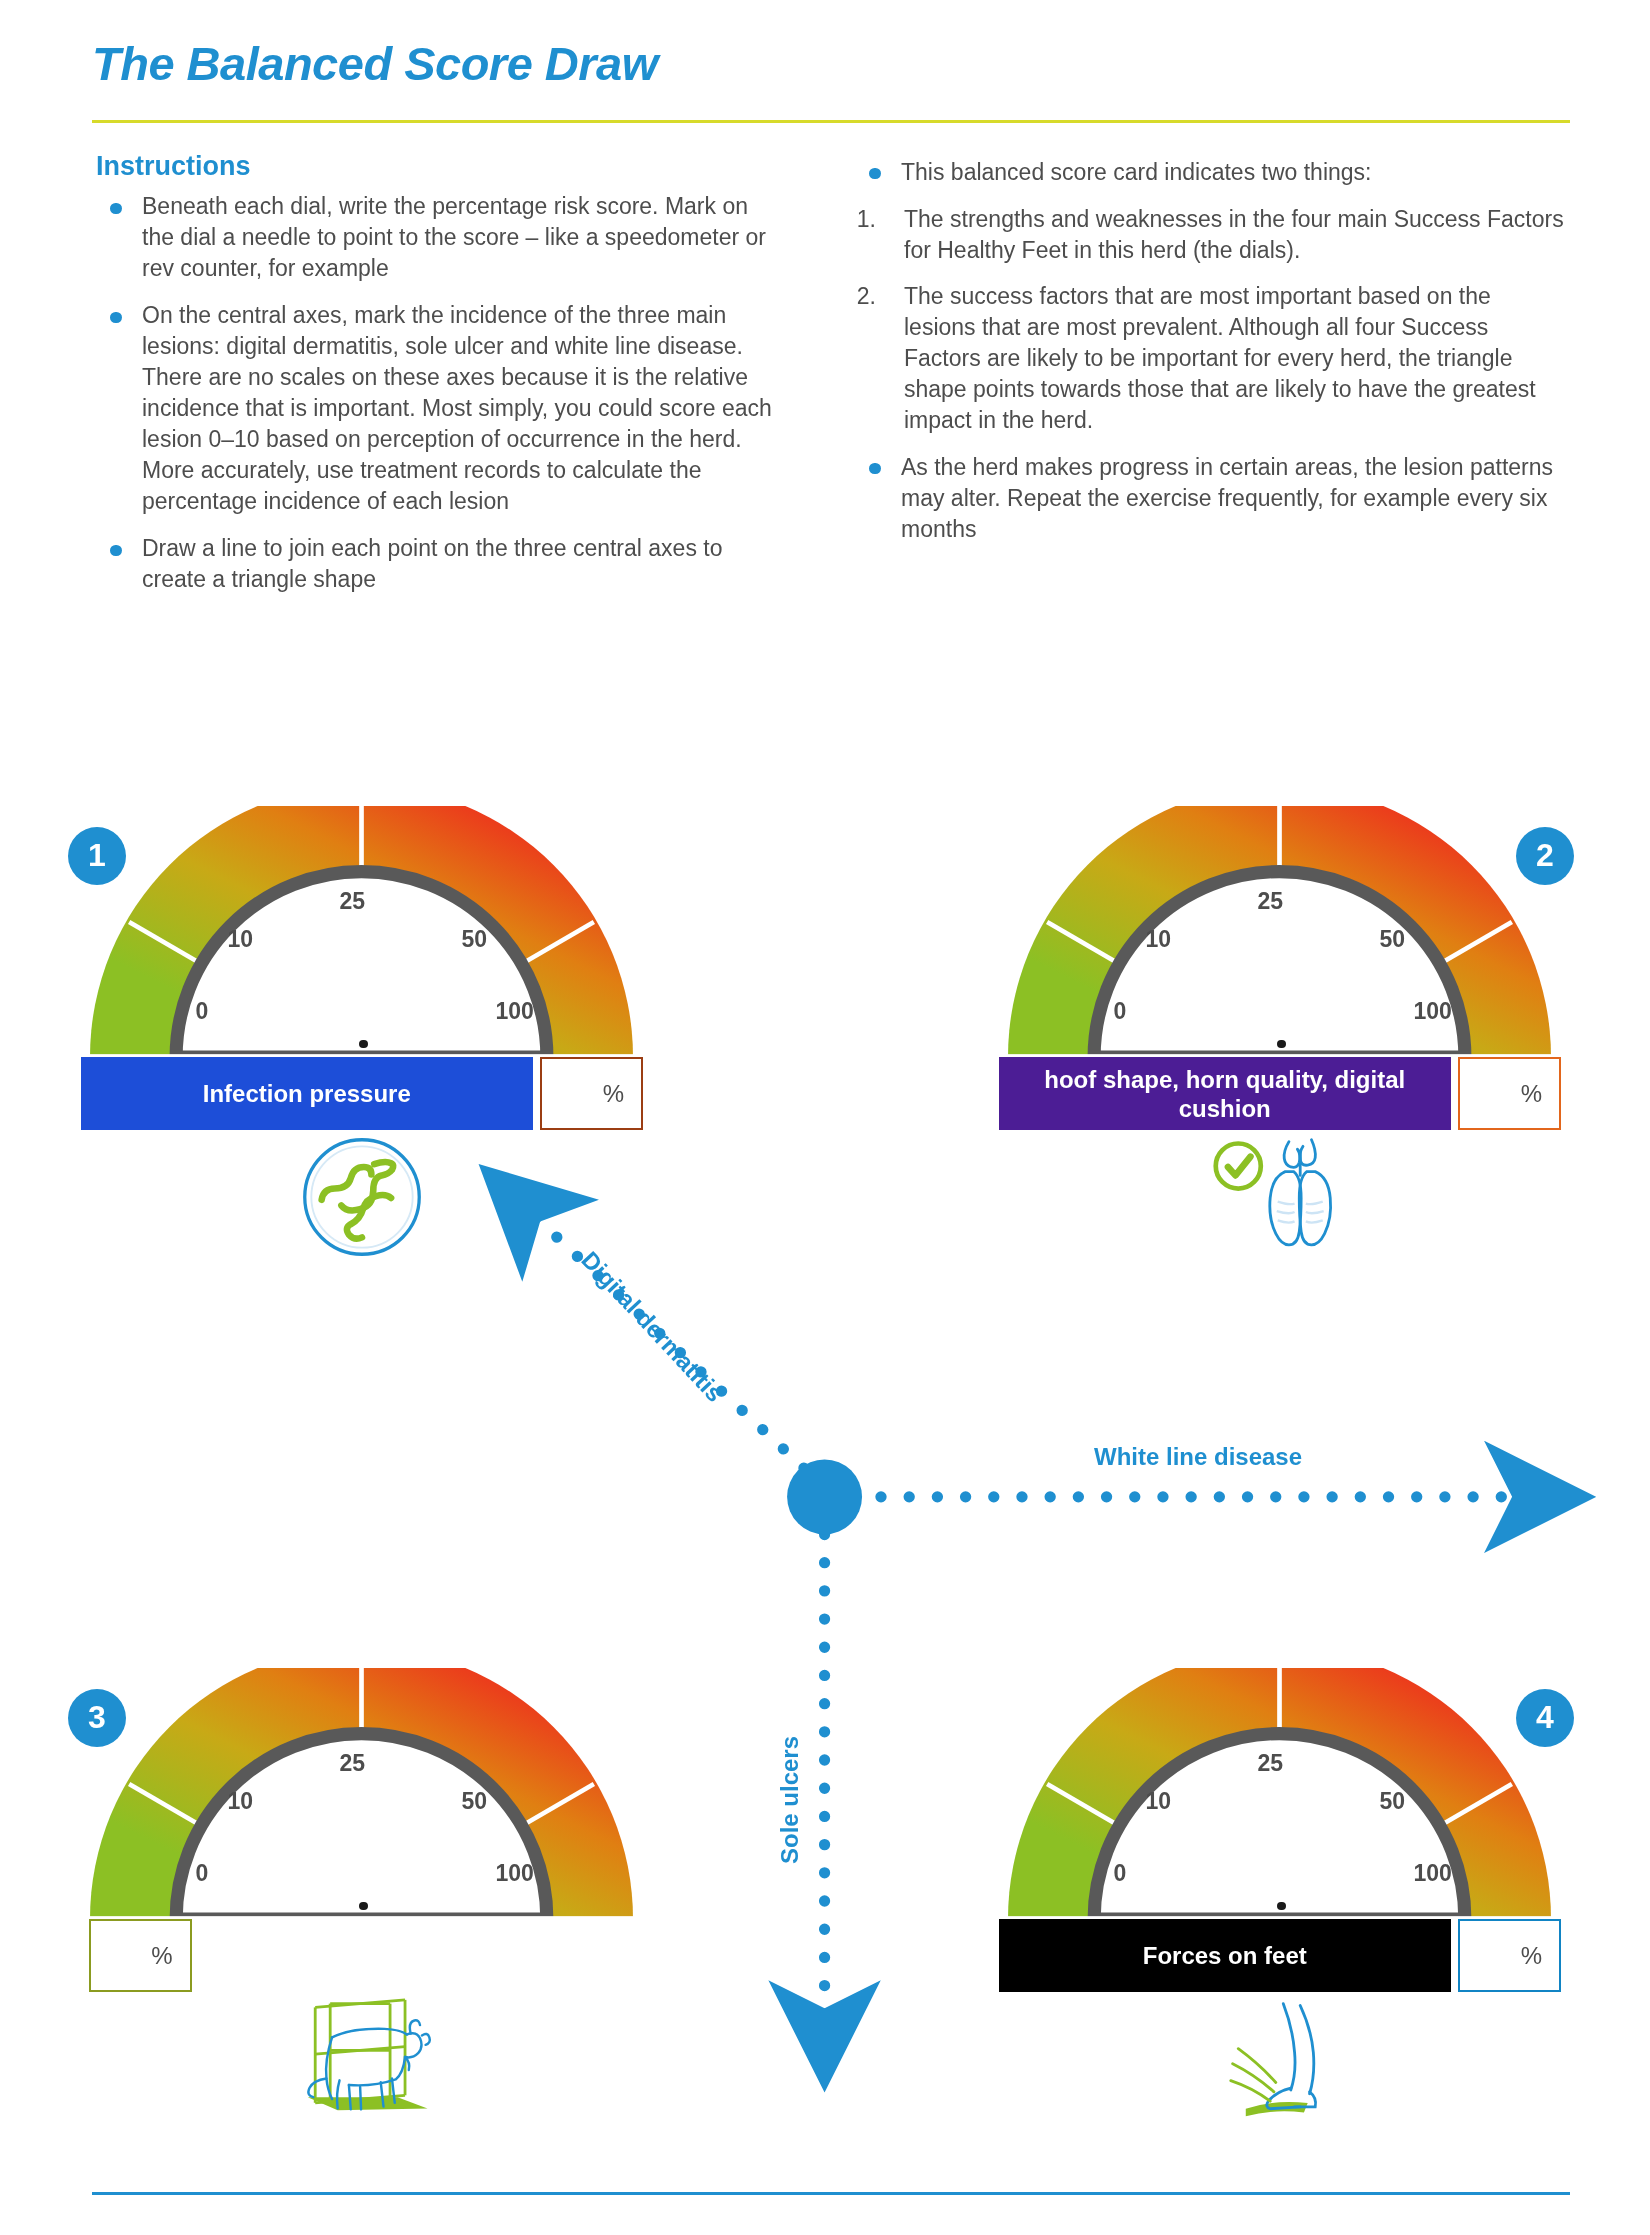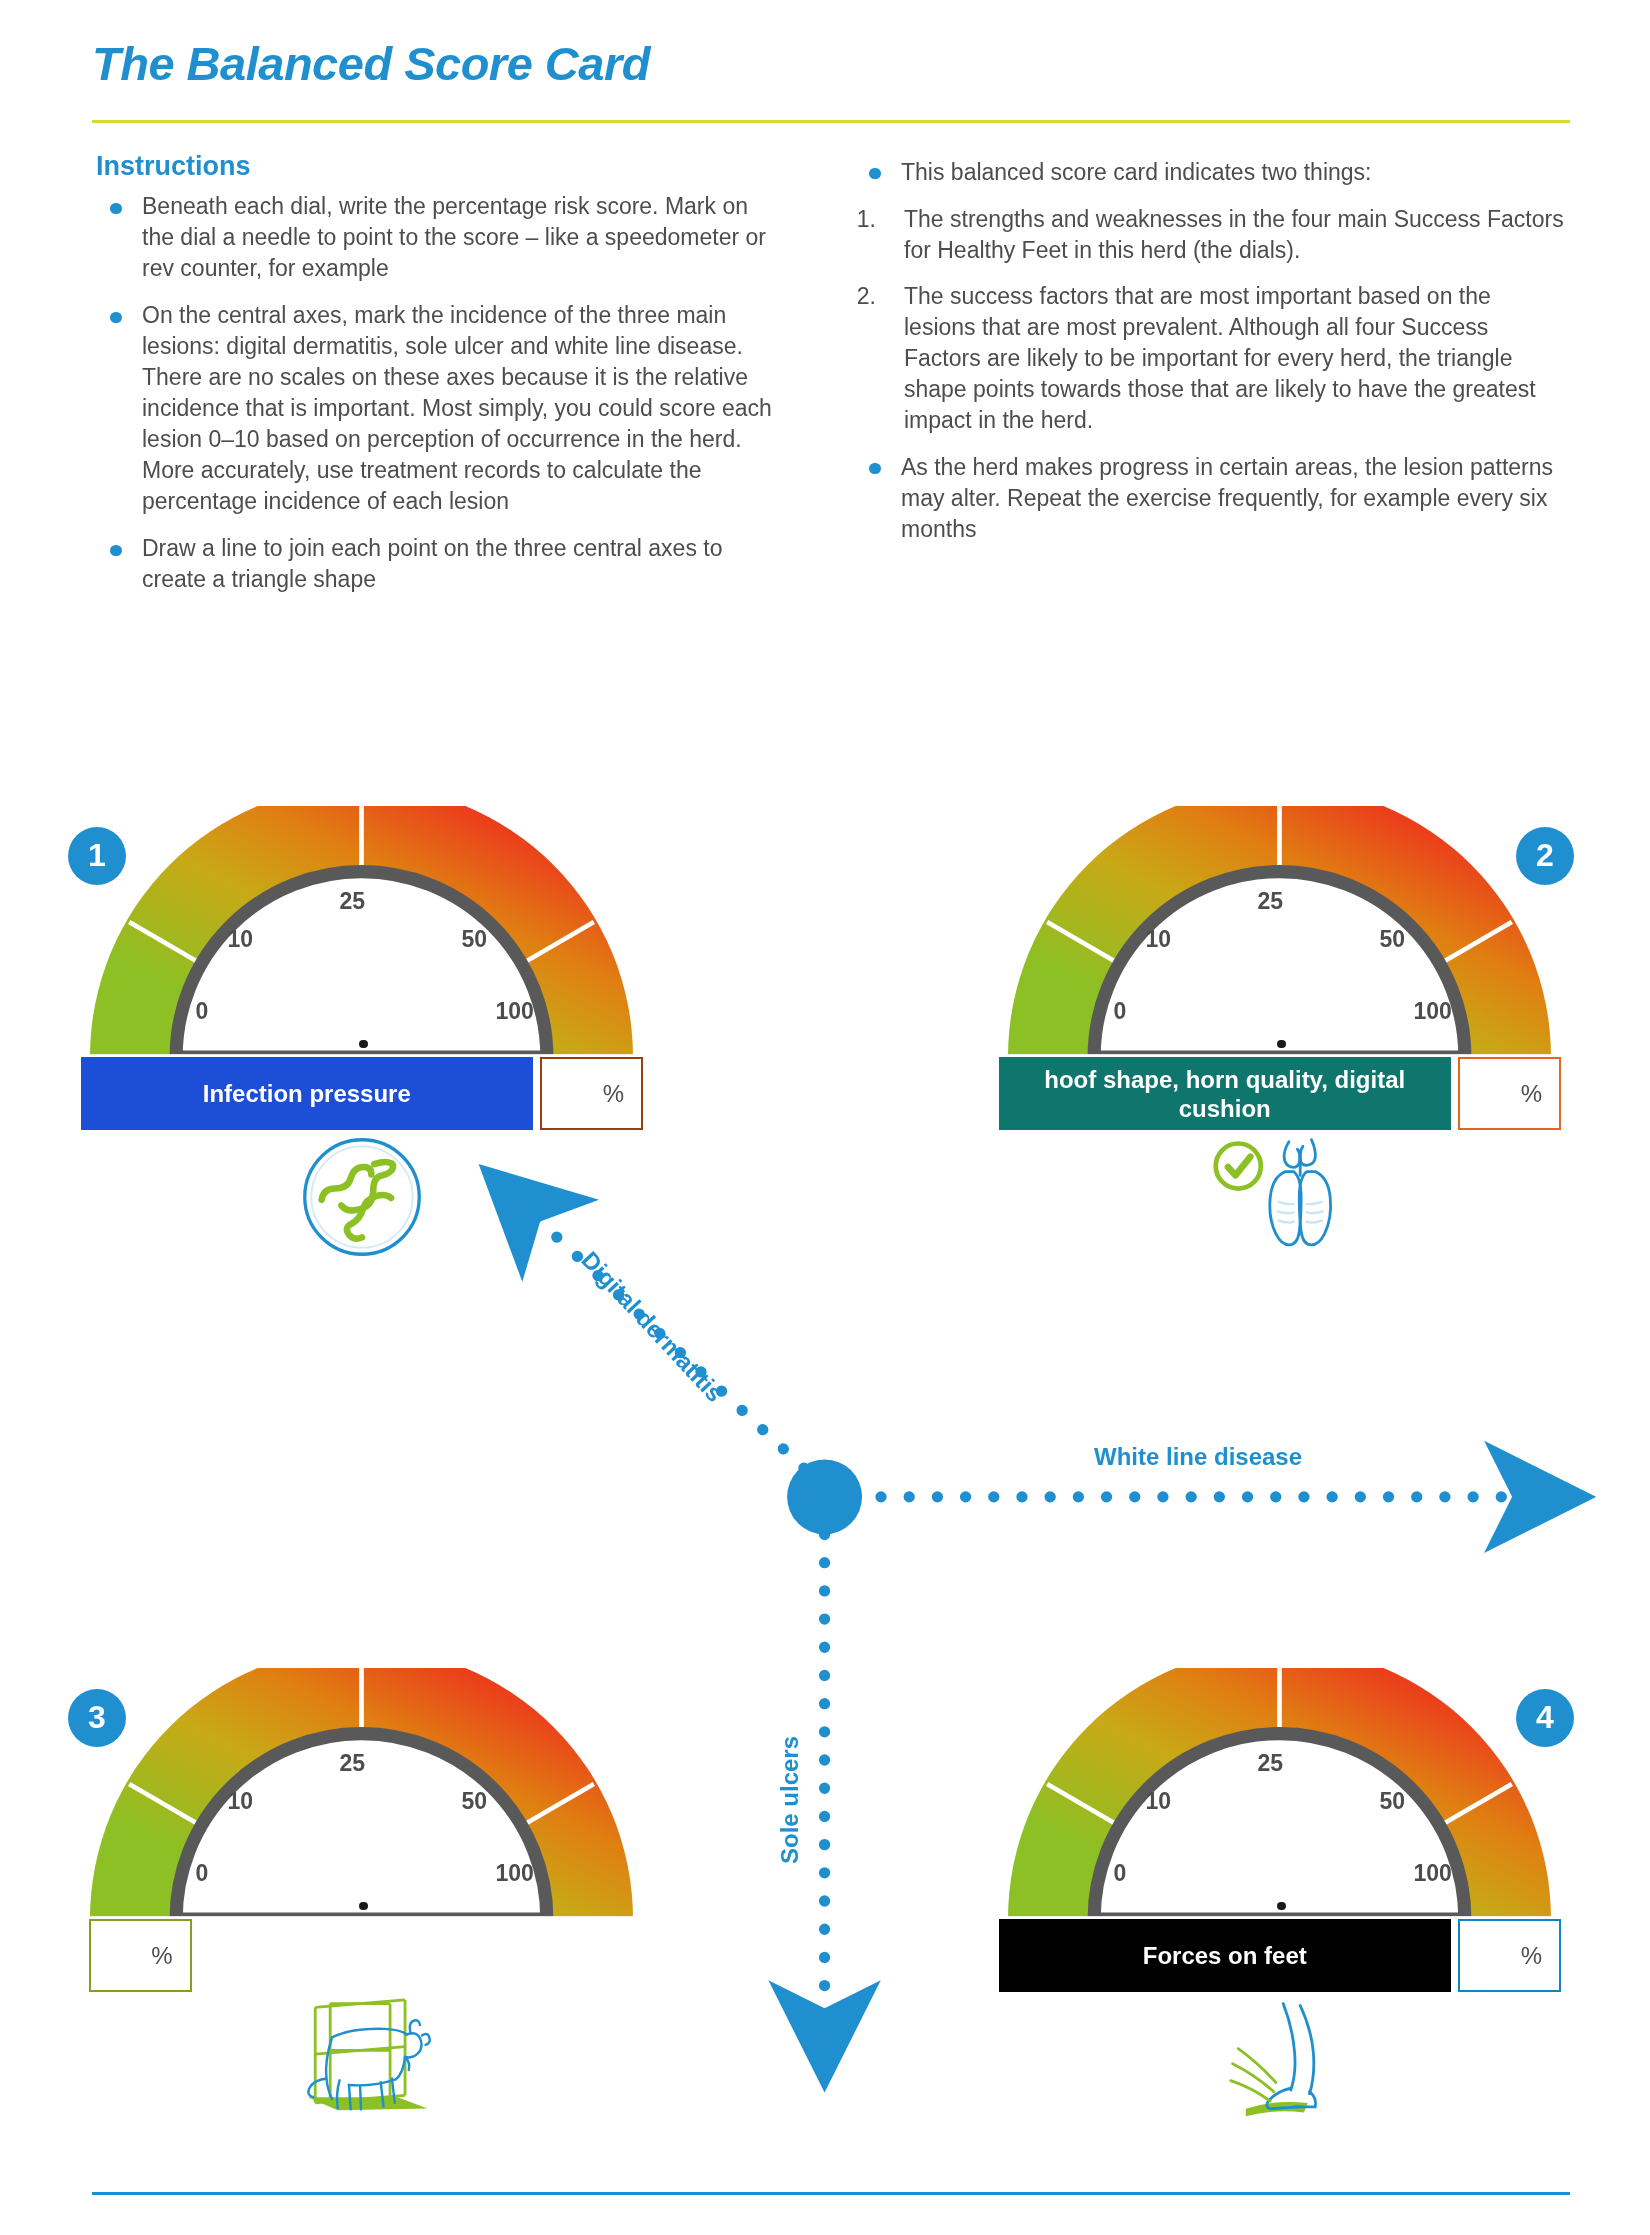--- a/index.html
+++ b/index.html
@@ -119,21 +119,21 @@
   .lbl-su{
     left:776px;top:1864px;
     transform:rotate(-90deg);transform-origin:left top;
   }
 </style>
 </head>
 <body>
 
 <div class="page">
 
-  <div class="title">The Balanced Score Card</div>
+  <div class="title">The Balanced Score Draw</div>
   <div class="title-rule"></div>
 
   <div class="col col-left">
     <div class="sect-head">Instructions</div>
     <ul class="bl">
       <li>Beneath each dial, write the percentage risk score. Mark on the dial a needle to point to the score – like a speedometer or rev counter, for example</li>
       <li>On the central axes, mark the incidence of the three main lesions: digital dermatitis, sole ulcer and white line disease. There are no scales on these axes because it is the relative incidence that is important. Most simply, you could score each lesion 0–10 based on perception of occurrence in the herd. More accurately, use treatment records to calculate the percentage incidence of each lesion</li>
       <li>Draw a line to join each point on the three central axes to create a triangle shape</li>
     </ul>
   </div>
@@ -254,21 +254,21 @@
       </svg>
       <span class="tick t0">0</span>
       <span class="tick t10">10</span>
       <span class="tick t25">25</span>
       <span class="tick t50">50</span>
       <span class="tick t100">100</span>
       <span class="centerdot"></span>
     </div>
 
     <div class="labelrow">
-      <div class="labelbar" style="background:#0f766e">hoof shape, horn quality, digital cushion</div>
+      <div class="labelbar" style="background:#4c1d95">hoof shape, horn quality, digital cushion</div>
       <div class="pctbox" style="border-color:#e2661c">
         <span>%</span>
       </div>
     </div>
 
     <div class="dial-icon">
       <svg width="141" height="122" viewBox="0 0 150 130">
         <circle cx="30" cy="32" r="24" fill="none" stroke="#8cc024" stroke-width="5"></circle>
         <path d="M19,33 l8,9 l16,-20" fill="none" stroke="#8cc024" stroke-width="7" stroke-linecap="round" stroke-linejoin="round"></path>
         <g fill="none" stroke="#1f8fd0" stroke-width="3" stroke-linecap="round">

